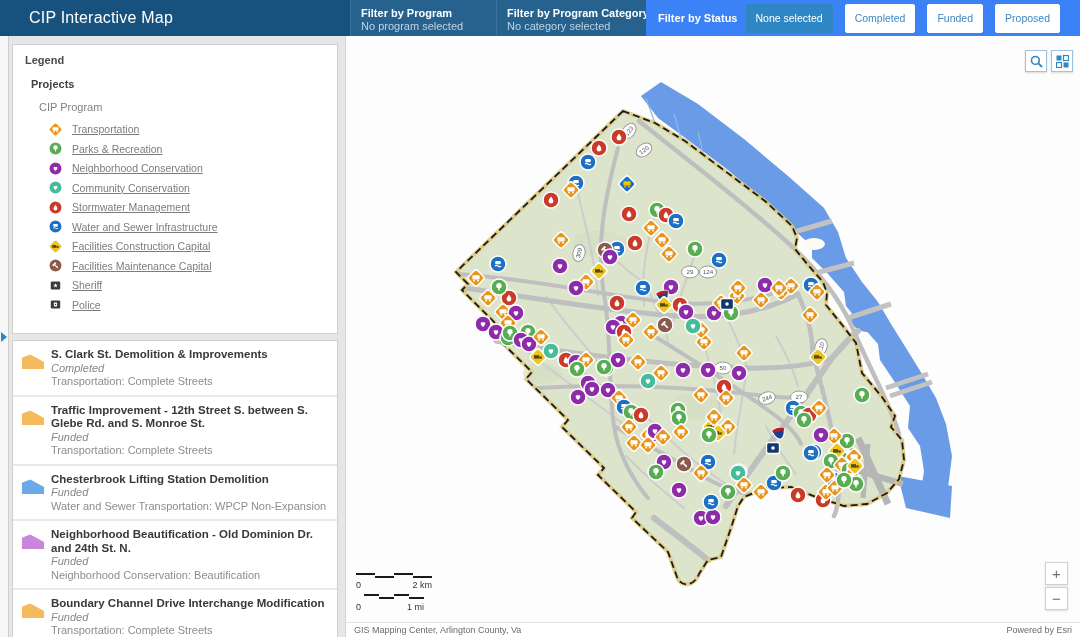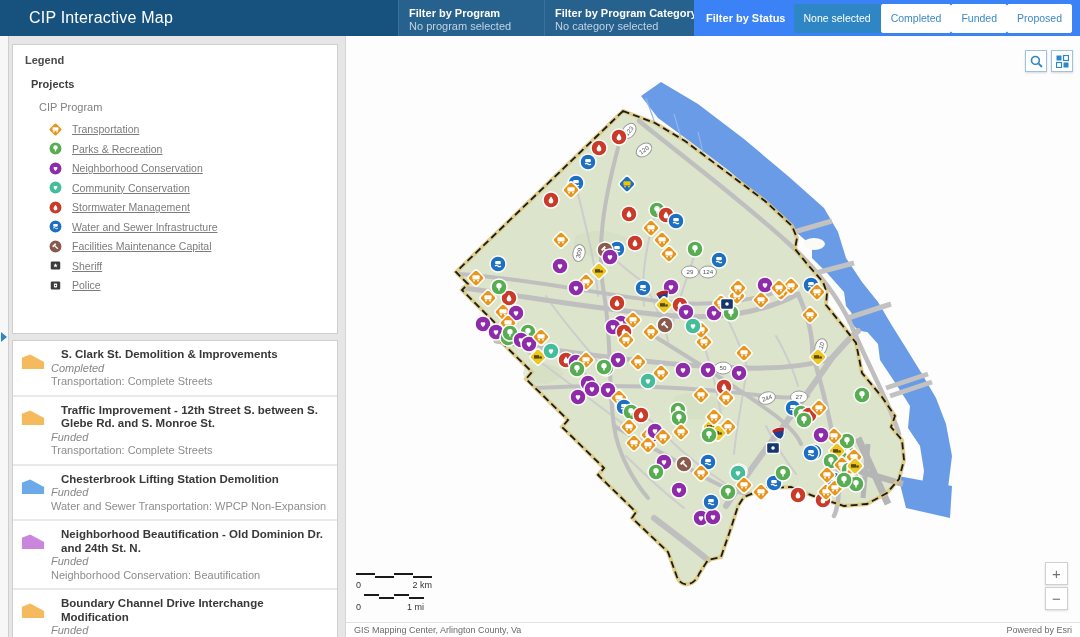--- a/index.html
+++ b/index.html
@@ -11,21 +11,21 @@
     background:#17527E; display:flex; align-items:stretch; color:#fff; z-index:20; }
   .app-title { font-size:16px; font-weight:400; letter-spacing:.2px;
     display:flex; align-items:center; padding-left:29px; flex:1 1 auto; }
   .filter-panel { width:146px; background:#27618D; border-left:1px solid #3a71a0;
     padding:6px 10px 3px 10px; display:flex; flex-direction:column; justify-content:center; cursor:pointer; }
   .filter-panel .fp-label { font-size:11px; font-weight:bold; color:#fff; line-height:13px; white-space:nowrap; }
   .filter-panel .fp-value { font-size:11px; color:#bfd4e4; line-height:13px; white-space:nowrap; }
   .filter-panel.cat { width:150px; }
   .status-section { display:flex; align-items:center; padding:0 8px 0 12px; background:#3b82f6; }
   .status-label { font-size:11px; font-weight:bold; margin-right:8px; white-space:nowrap; }
-  .status-btn { height:29px; padding:0 9px; margin-right:0; font-size:10.5px;
+  .status-btn { height:29px; padding:0 9px; margin-right:12px; font-size:10.5px;
     font-family:inherit; background:#fff; color:#3d88c2; border:1px solid #fff;
     border-radius:2px; cursor:pointer; white-space:nowrap; }
   .status-btn.selected { background:#2E86C4; color:#fff; border-color:#2E86C4; }
 
   
   .content { position:absolute; top:36px; left:0; width:1080px; height:477px; }
   .sidebar { position:absolute; left:0; top:0; width:345px; height:601px; background:#e6e6e6; }
   .side-strip { position:absolute; left:0; top:0; width:9px; height:601px;
     background:#f7f7f7; border-right:1px solid #cfcfcf; }
   .collapse-arrow { position:absolute; left:1px; top:296px; width:0; height:0; cursor:pointer;
@@ -37,21 +37,21 @@
   .legend-group { font-size:11px; font-weight:bold; color:#404040; margin:0 0 11px 6px; }
   .legend-layer { font-size:11px; color:#808080; margin:0 0 8px 14px; }
   .legend-row { display:flex; align-items:center; margin:0 0 3px 22px; height:16.5px; }
   .legend-row svg { flex:0 0 17px; margin-right:8px; }
   .legend-row .lbl { font-size:10.5px; color:#7c7c7c; white-space:nowrap;text-decoration:underline; }
 
   .list-card { top:304px; bottom:-2px; overflow:hidden; padding:0; }
   .project-item { display:flex; padding:7px 10px 6px 8px; border-bottom:2px solid #e9e9e9; cursor:pointer; background:#fff; }
   .p-icon { flex:0 0 30px; padding-top:4px; }
   .p-body { flex:1 1 auto; min-width:0; }
-  .p-title { font-size:11.5px; font-weight:bold; color:#383838; line-height:13.5px;margin-left:10px; }
+  .p-title { font-size:11.5px; font-weight:bold; color:#383838; line-height:13.5px; }
   .p-status { font-size:11px; font-style:italic; color:#878787; line-height:13.5px; }
   .p-prog { font-size:11px; color:#8d8d8d; line-height:13.5px; }
 
   
   .map { position:absolute; left:345px; top:0; width:735px; height:601px;
     background:#fdfdfd; overflow:hidden; border-left:1px solid #d5d5d5; }
   .map svg.basemap { position:absolute; left:0; top:0; }
   .map-btn { position:absolute; width:22px; height:22px; background:#fff;
     border:1px solid #9dc3de; display:flex; align-items:center; justify-content:center;
     cursor:pointer; box-shadow:0 1px 2px rgba(0,0,0,.15); }
@@ -157,20 +157,30 @@
     <circle r="8" fill="#1D6FC2" stroke="#fff" stroke-width="1.5"></circle>
                 <rect x="-2.8" y="-3" width="5.6" height="3.2" rx="1" fill="#fff"></rect>
                 <path d="M-3,2 Q-1.5,0.6 0,2 T3,2" stroke="#fff" fill="none" stroke-width="1.1"></path>
               </g>
             </svg>
             <span class="lbl">Water and Sewer Infrastructure</span>
           </div>
           <div class="legend-row">
             <svg width="17" height="17" viewBox="-9.5 -9.5 19 19">
               <g transform="translate(0,0) scale(0.92)">
+      <rect transform="rotate(45)" x="-6.4" y="-6.4" width="12.8" height="12.8" rx="2.6" fill="#EDC51F" stroke="#fff" stroke-width="1.5"></rect>
+                <rect x="-4" y="-1.8" width="5" height="3.4" fill="#56490E"></rect>
+                <rect x="1.2" y="-0.6" width="2.6" height="2.2" fill="#56490E"></rect>
+              </g>
+            </svg>
+            <span class="lbl">Facilities Construction Capital</span>
+          </div>
+          <div class="legend-row">
+            <svg width="17" height="17" viewBox="-9.5 -9.5 19 19">
+              <g transform="translate(0,0) scale(0.92)">
     <circle r="8" fill="#8A5A4C" stroke="#fff" stroke-width="1.5"></circle>
                 <g transform="rotate(-45)">
                   <rect x="-0.8" y="-1" width="1.6" height="5" fill="#fff"></rect>
                   <rect x="-2.6" y="-3.2" width="5.2" height="2.1" rx="0.6" fill="#fff"></rect>
                 </g>
               </g>
             </svg>
             <span class="lbl">Facilities Maintenance Capital</span>
           </div>
           <div class="legend-row">

